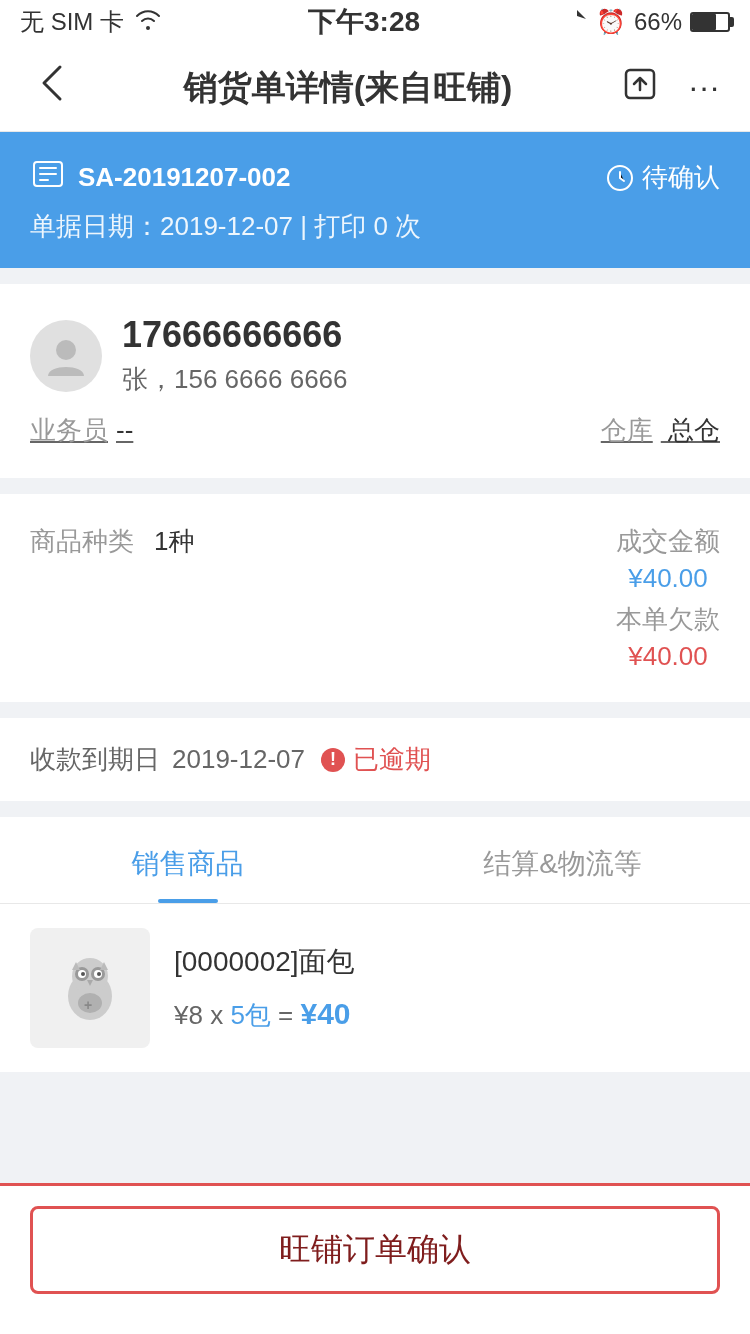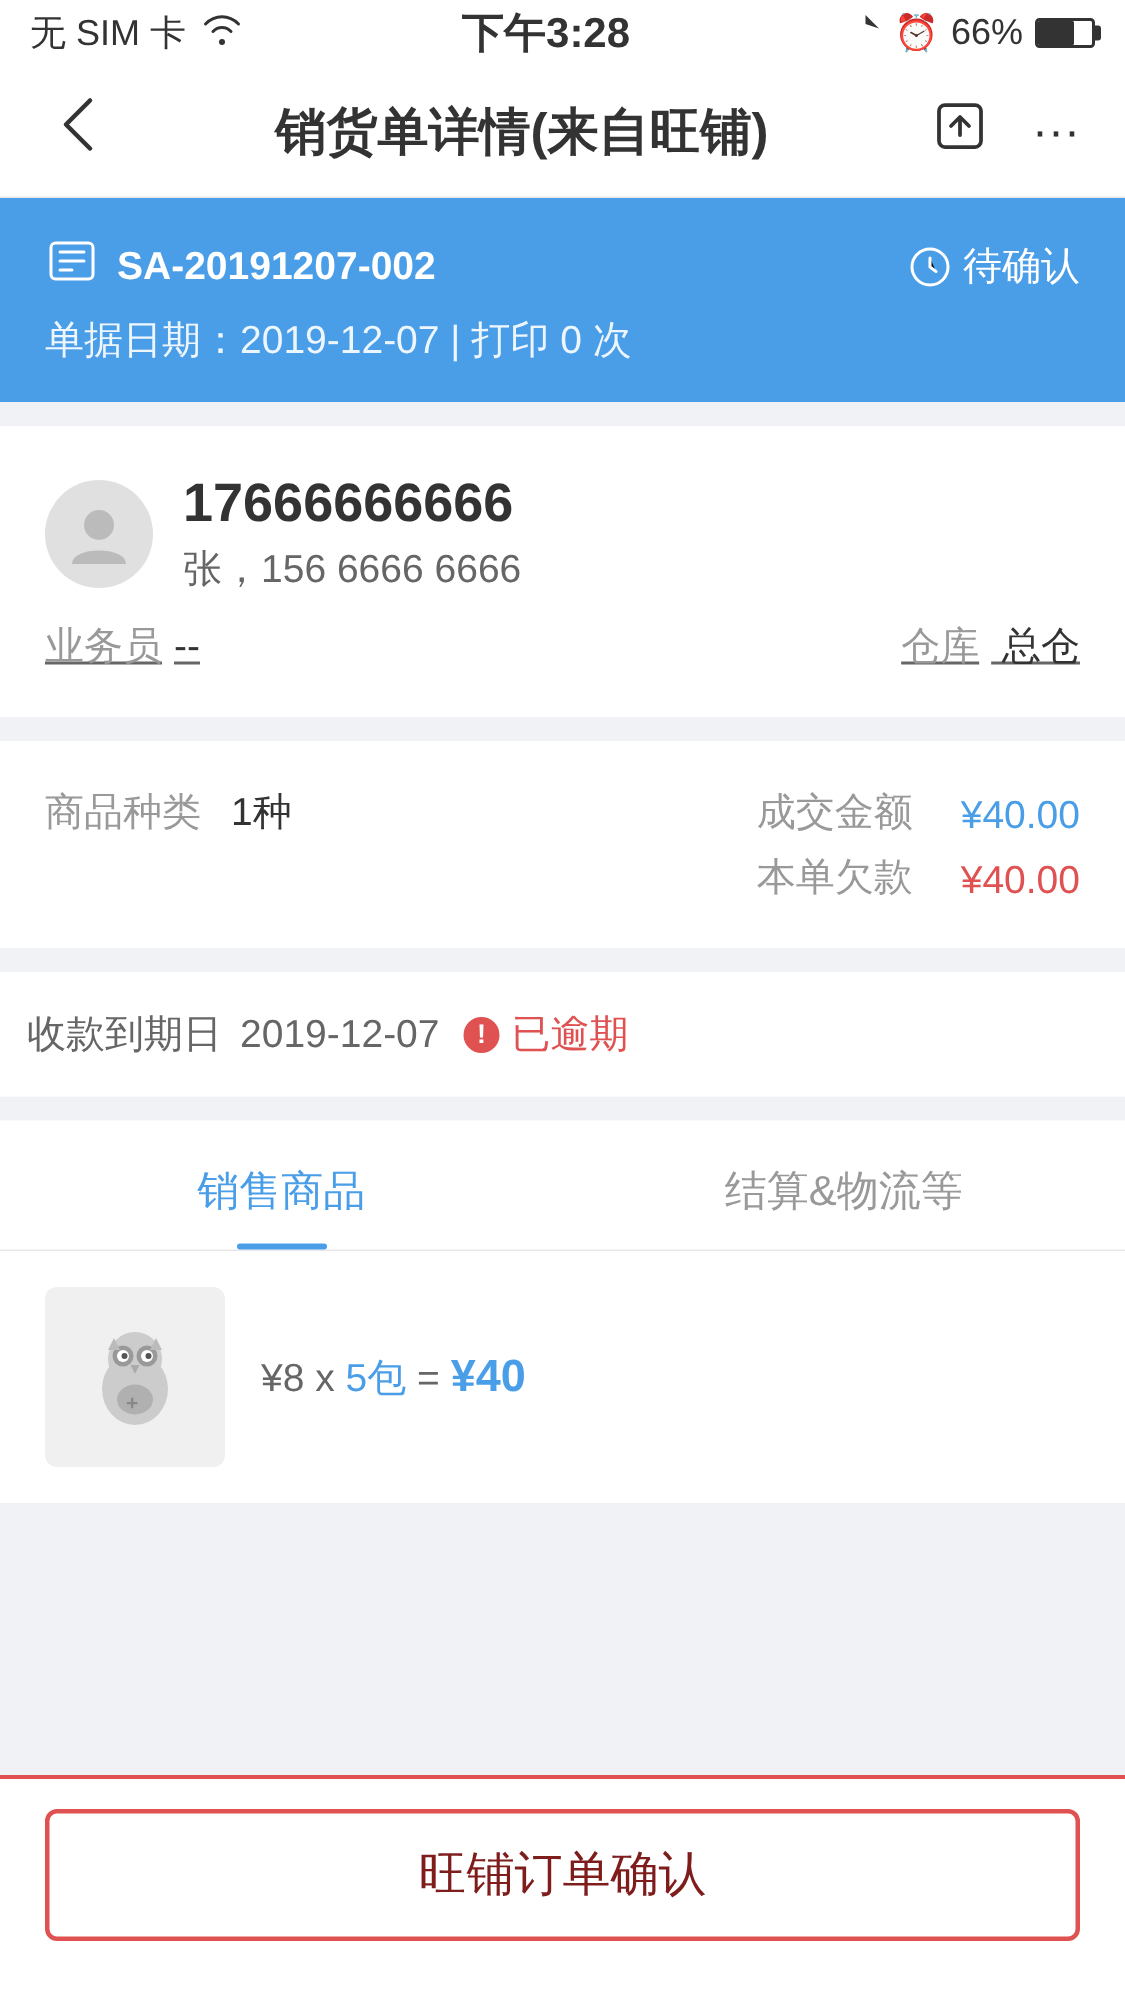--- a/index.html
+++ b/index.html
@@ -206,39 +206,40 @@
       color: #333;
     }
     .stats-right {
       display: flex;
       flex-direction: column;
       align-items: flex-end;
       gap: 8px;
     }
     .stat-item {
       display: flex;
-      align-items: flex-end;
-      gap: 32px;
-      font-size: 26px;
+      align-items: center;
+      gap: 4px;
+      font-size: 26px;
+      flex-direction: column;
     }
     .stat-name {
       color: #999;
     }
     .stat-amount {
       color: #4A9EE8;
       font-weight: 500;
     }
     .stat-amount.red {
       color: #e05252;
     }
 
     
     .due-card {
       background: #fff;
-      padding: 24px 18px;
+      padding: 24px 30px;
       margin-top: 16px;
       display: flex;
       align-items: center;
       font-size: 26px;
       color: #666;
     }
     .due-label {
       margin-right: 12px;
     }
     .due-date {
@@ -515,20 +516,21 @@
 
       <path d="M26 14 L30 22 L22 22 Z" fill="#bbb"></path>
       <path d="M54 14 L58 22 L50 22 Z" fill="#bbb"></path>
 
       <ellipse cx="40" cy="55" rx="12" ry="10" fill="#b0b0b0"></ellipse>
 
       <text x="34" y="62" font-size="14" fill="#888" font-weight="bold">+</text>
     </svg>
   </div>
   <div class="product-info">
+    <div class="product-name">[0000002]面包</div>
     <div class="product-price">
       <span>¥8 x </span><span class="blue">5包</span><span> = </span><span class="bold-blue">¥40</span>
     </div>
   </div>
 </div>
 
 <div class="bottom-area" style="height: 280px;"></div>
 
 <div class="confirm-btn-wrapper">
   <button class="confirm-btn">

